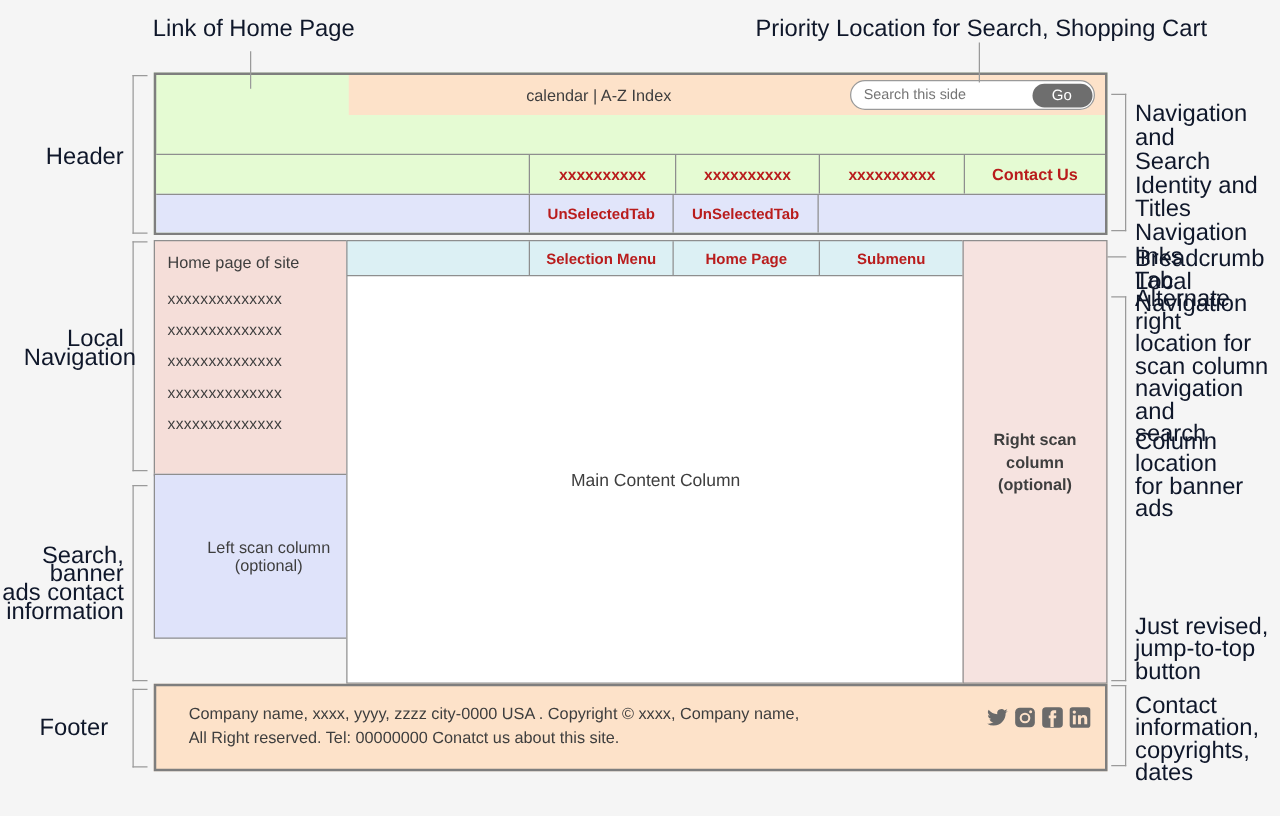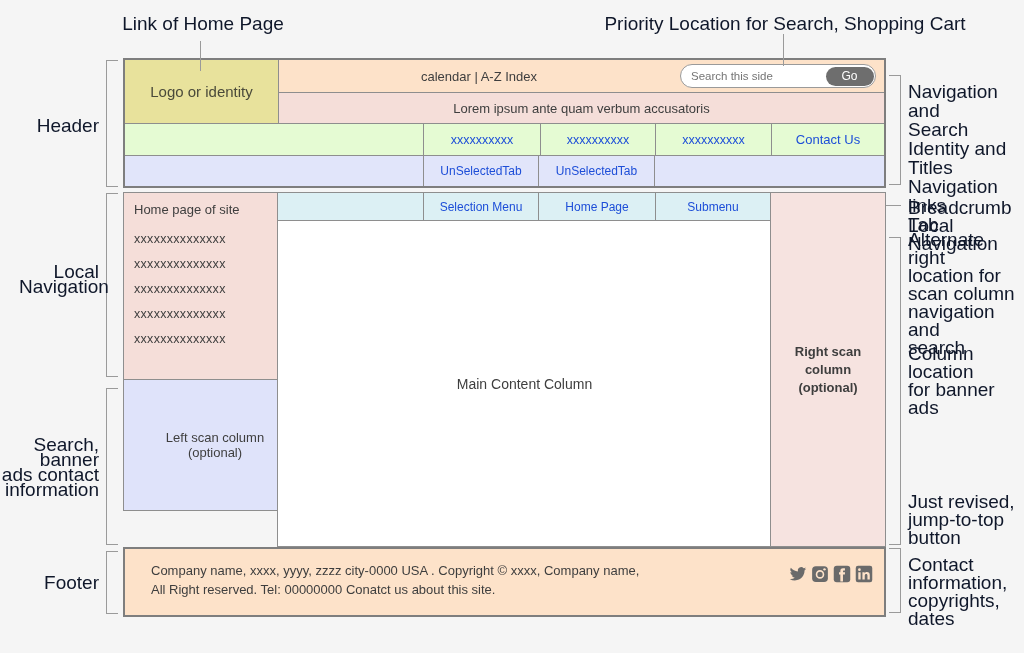--- a/index.html
+++ b/index.html
@@ -18,21 +18,21 @@
   
   .bracket-l { position:absolute; width:12px; border:1.5px solid #9a9a9a; border-right:none; }
   .bracket-r { position:absolute; width:12px; border:1.5px solid #9a9a9a; border-left:none; }
   .vline { position:absolute; width:0; border-left:1.5px solid #9a9a9a; z-index:6; }
   .hline { position:absolute; height:0; border-top:1.5px solid #9a9a9a; }
 
   
   .block { position:absolute; border:2px solid #7e7e7e; }
   .cellrow { position:absolute; display:flex; }
   .cell { height:100%; display:flex; align-items:center; justify-content:center;
-          font-size:12.5px; color:#1d4ed8; }
+          font-size:12.5px; color:#b91c1c;font-weight:bold; }
   .cell + .cell { border-left:1.4px solid #8e8e8e; }
 
   .header-block { left:123px; top:58px; width:763px; height:130px; background:#e5fbd3; }
   .logo-cell { left:0; top:0; width:154px; height:63px; background:#e8e29c;
                border-right:1.5px solid #8e8e8e; display:flex; align-items:center;
                justify-content:center; font-size:15px; color:#4a4a3a; }
   .utility-bar { left:154px; top:0; width:605px; height:32px; background:#fde2c9; }
   .utility-text { position:absolute; left:0; top:0; width:400px; height:32px; display:flex;
                   align-items:center; justify-content:center; font-size:13px; }
   .search-pill { position:absolute; right:8px; top:4px; width:196px; height:24px;
@@ -94,21 +94,21 @@
   <div class="bracket-l" style="left:106px; top:193px; height:184px;"></div>
   <div class="ann ralign pre" style="left:19px; top:264px; width:80px;">Local
 Navigation</div>
 
   <div class="bracket-l" style="left:106px; top:388px; height:157px;"></div>
   <div class="ann ralign pre" style="left:0px; top:437px; width:99px;">Search, banner
 ads contact
 information</div>
 
   <div class="bracket-l" style="left:106px; top:551px; height:63px;"></div>
-  <div class="ann ralign" style="left:19px; top:575px; width:80px;">Footer</div>
+  <div class="ann ralign" style="left:19px; top:575px; width:80px;text-align:center;">Footer</div>
 
   <div class="bracket-r" style="left:889px; top:75px; height:110px;"></div>
   <div class="ann right-side pre" style="left:908px; top:82px; width:112px; line-height:19px;">Navigation and
 Search
 Identity and Titles
 Navigation links
 Tab Navigation</div>
 
   <div class="hline" style="left:772px; top:205px; width:129px;"></div>
   <div class="ann right-side" style="left:908px; top:199px; width:116px;">Breadcrumb Local</div>
@@ -126,31 +126,29 @@
   <div class="ann right-side pre" style="left:908px; top:493px; width:112px;">Just revised,
 jump-to-top
 button</div>
 
   <div class="bracket-r" style="left:889px; top:548px; height:65px;"></div>
   <div class="ann right-side pre" style="left:908px; top:556px; width:112px;">Contact
 information,
 copyrights, dates</div>
 
   <div class="block header-block">
-    <div class="abs logo-cell">Logo or identity</div>
 
     <div class="abs utility-bar">
       <div class="utility-text">calendar | A-Z Index</div>
       <div class="search-pill">
         <input class="search-input" type="text" placeholder="Search this side" style="">
         <button class="go-btn">Go</button>
       </div>
     </div>
 
-    <div class="abs tagline-bar">Lorem ipsum ante quam verbum accusatoris</div>
 
     <div class="cellrow nav-row">
       <div class="cell" style="width:298px;"></div>
       <div class="cell" style="width:117px;">xxxxxxxxxx</div>
       <div class="cell" style="width:115px;">xxxxxxxxxx</div>
       <div class="cell" style="width:116px;">xxxxxxxxxx</div>
       <div class="cell" style="width:113px; font-size:13px;">Contact Us</div>
     </div>
 
     <div class="cellrow tab-row">

